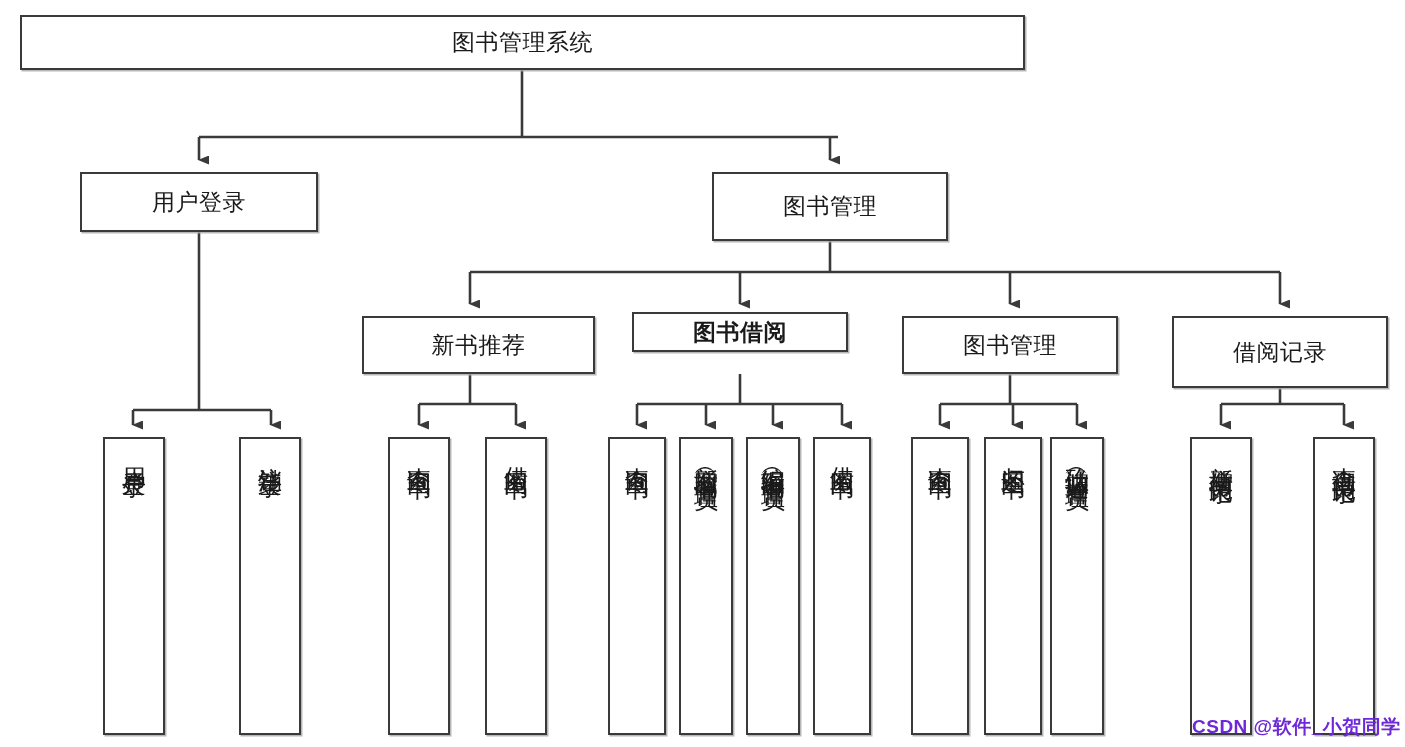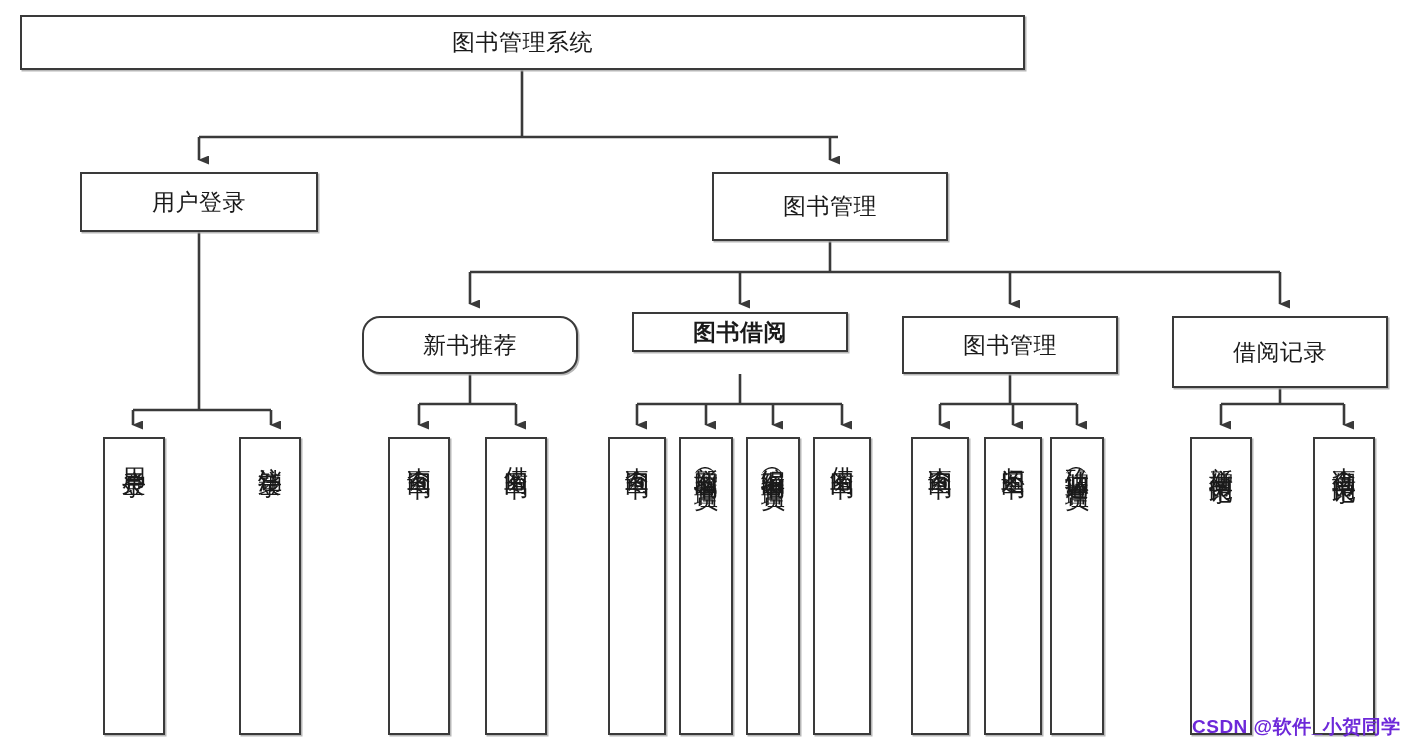--- a/index.html
+++ b/index.html
@@ -132,21 +132,21 @@
     <span class="label">图书管理系统</span>
   </div>
 
   <div class="node horiz" style="left:80px; top:172px; width:238px; height:60px;">
     <span class="label">用户登录</span>
   </div>
   <div class="node horiz" style="left:712px; top:172px; width:236px; height:69px;">
     <span class="label">图书管理</span>
   </div>
 
-  <div class="node horiz" style="left:362px; top:316px; width:216px; height:58px;border-radius:18px;">
+  <div class="node horiz" style="left:362px; top:316px; width:233px; height:58px;">
     <span class="label">新书推荐</span>
   </div>
   <div class="node horiz" style="left:632px; top:312px; width:216px; height:40px;font-weight:bold;">
     <span class="label">图书借阅</span>
   </div>
   <div class="node horiz" style="left:902px; top:316px; width:216px; height:58px;">
     <span class="label">图书管理</span>
   </div>
   <div class="node horiz" style="left:1172px; top:316px; width:216px; height:72px;">
     <span class="label">借阅记录</span>

